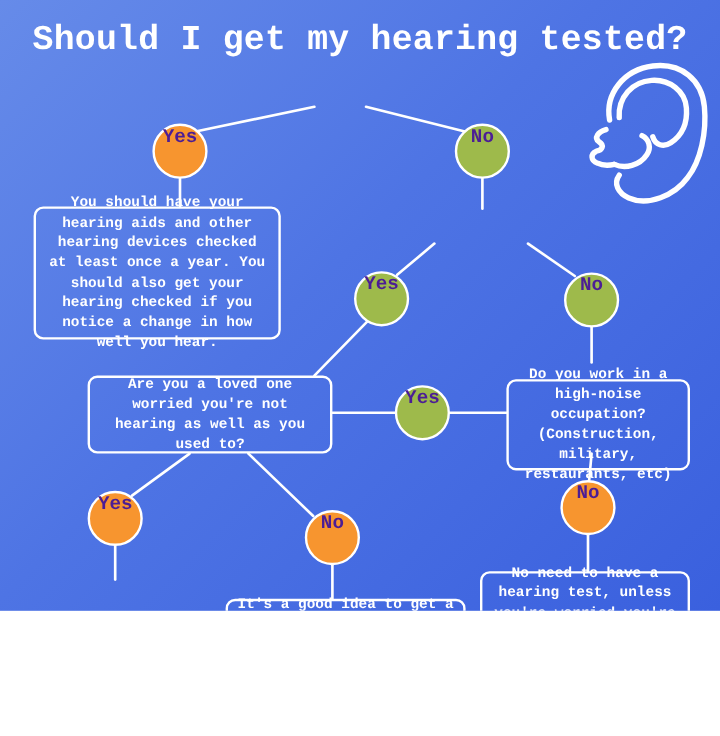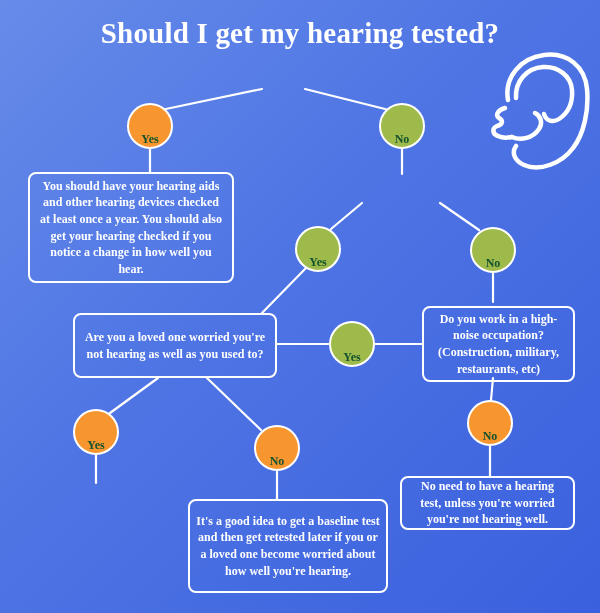--- a/index.html
+++ b/index.html
@@ -1,51 +1,51 @@
 <!DOCTYPE html>
 <html><head>
 <meta charset="utf-8">
 <style>
   html,body{margin:0;padding:0;}
   .stage{
     position:relative;
-    width:600px;height:613px;
+    width:600px;height:509px;
     overflow:hidden;
     background:linear-gradient(135deg,#668be9 0%,#4e74e4 45%,#3a60de 100%);
-    font-family:Liberation Serif, serif;
+    font-family:Liberation Mono, monospace;
   }
   .title{
     position:absolute;left:0;top:17px;width:600px;
     text-align:center;color:#fff;
     font-size:29px;font-weight:bold;letter-spacing:.2px;
     margin:0;
   }
   svg.overlay{position:absolute;left:0;top:0;pointer-events:none;}
   .qbox{
     position:absolute;box-sizing:border-box;
     border:2px solid #fff;border-radius:8px;
     color:#fff;font-weight:bold;font-size:12px;line-height:1.38;
     text-align:center;display:flex;align-items:center;justify-content:center;
     padding:4px 9px;
   }
   .circle{
     position:absolute;box-sizing:border-box;
     width:46px;height:46px;border-radius:50%;
     border:2.5px solid #fff;
-    display:flex;align-items:flex-end;justify-content:center;
-    color:#14532d;font-weight:bold;font-size:12px;
+    display:flex;align-items:flex-start;justify-content:center;
+    color:#4c1d95;font-weight:bold;font-size:16px;
   }
   .orange{background:#f7952f;}
   .green{background:#9eba4b;}
   
   .b1{left:160px;top:60px;width:253px;height:29px;font-size:13.5px;}
   .b2{left:28px;top:172px;width:206px;height:111px;}
   .b3{left:325px;top:174px;width:152px;height:29px;}
   .b4{left:73px;top:313px;width:204px;height:65px;}
-  .b5{left:422px;top:306px;width:153px;height:76px;}
+  .b5{left:422px;top:316px;width:153px;height:76px;}
   .b6{left:17px;top:483px;width:156px;height:39px;}
   .b7{left:188px;top:499px;width:200px;height:94px;padding:4px 6px;}
   .b8{left:400px;top:476px;width:175px;height:54px;}
   
   .c-yes1{left:127px;top:103px;}
   .c-no1{left:379px;top:103px;}
   .c-yes2{left:295px;top:226px;}
   .c-no2{left:470px;top:227px;}
   .c-yes3{left:329px;top:321px;}
   .c-yes4{left:73px;top:409px;}

